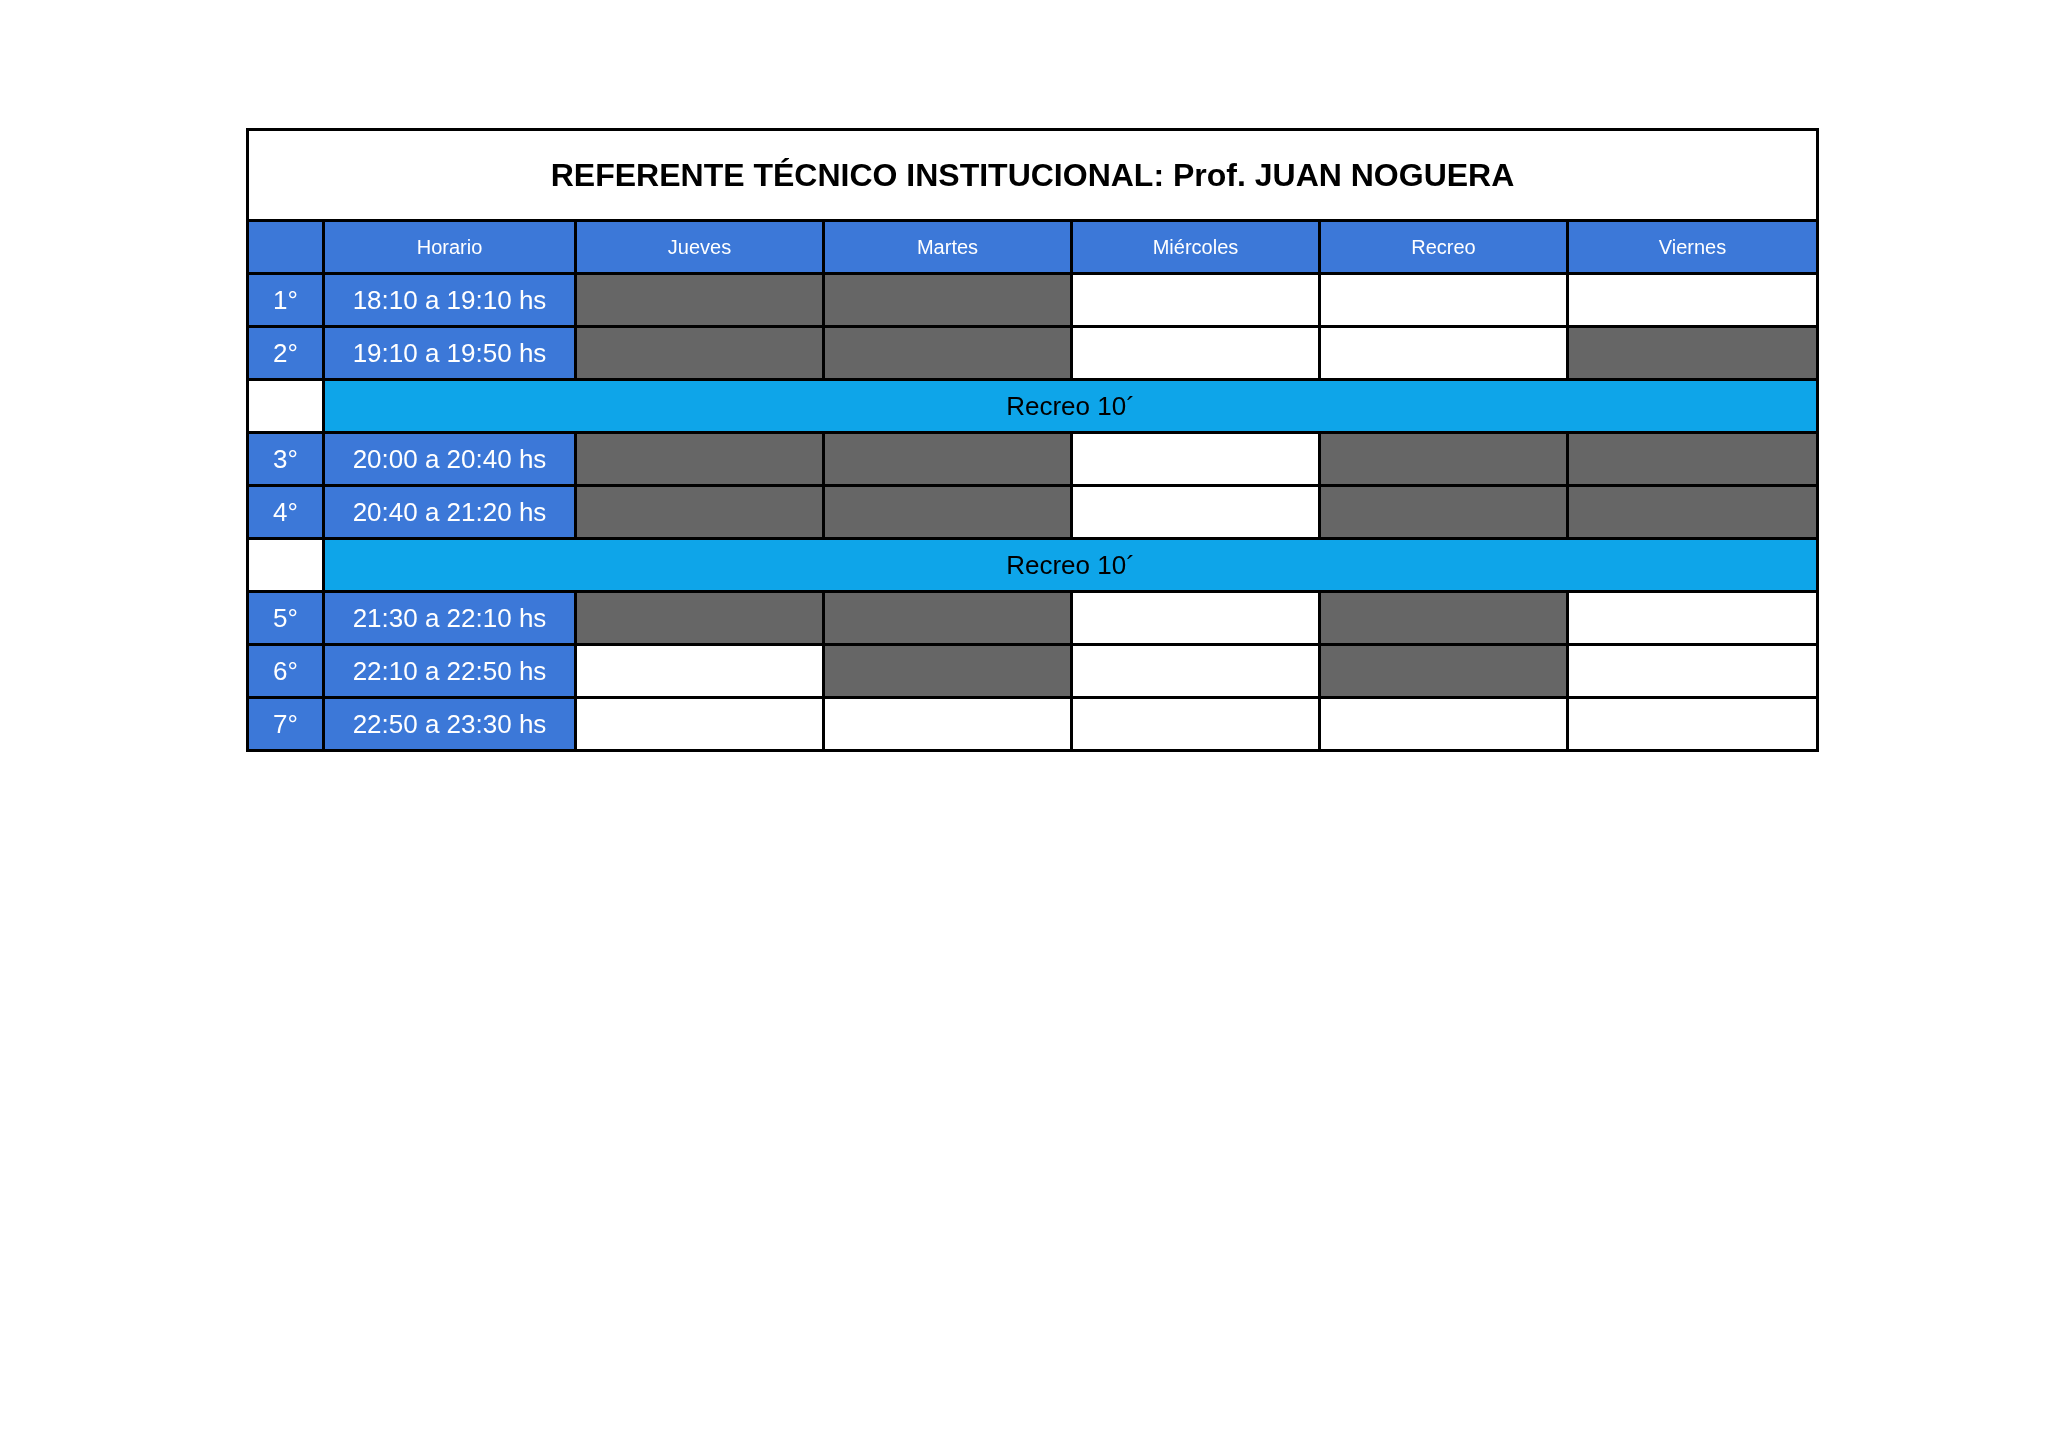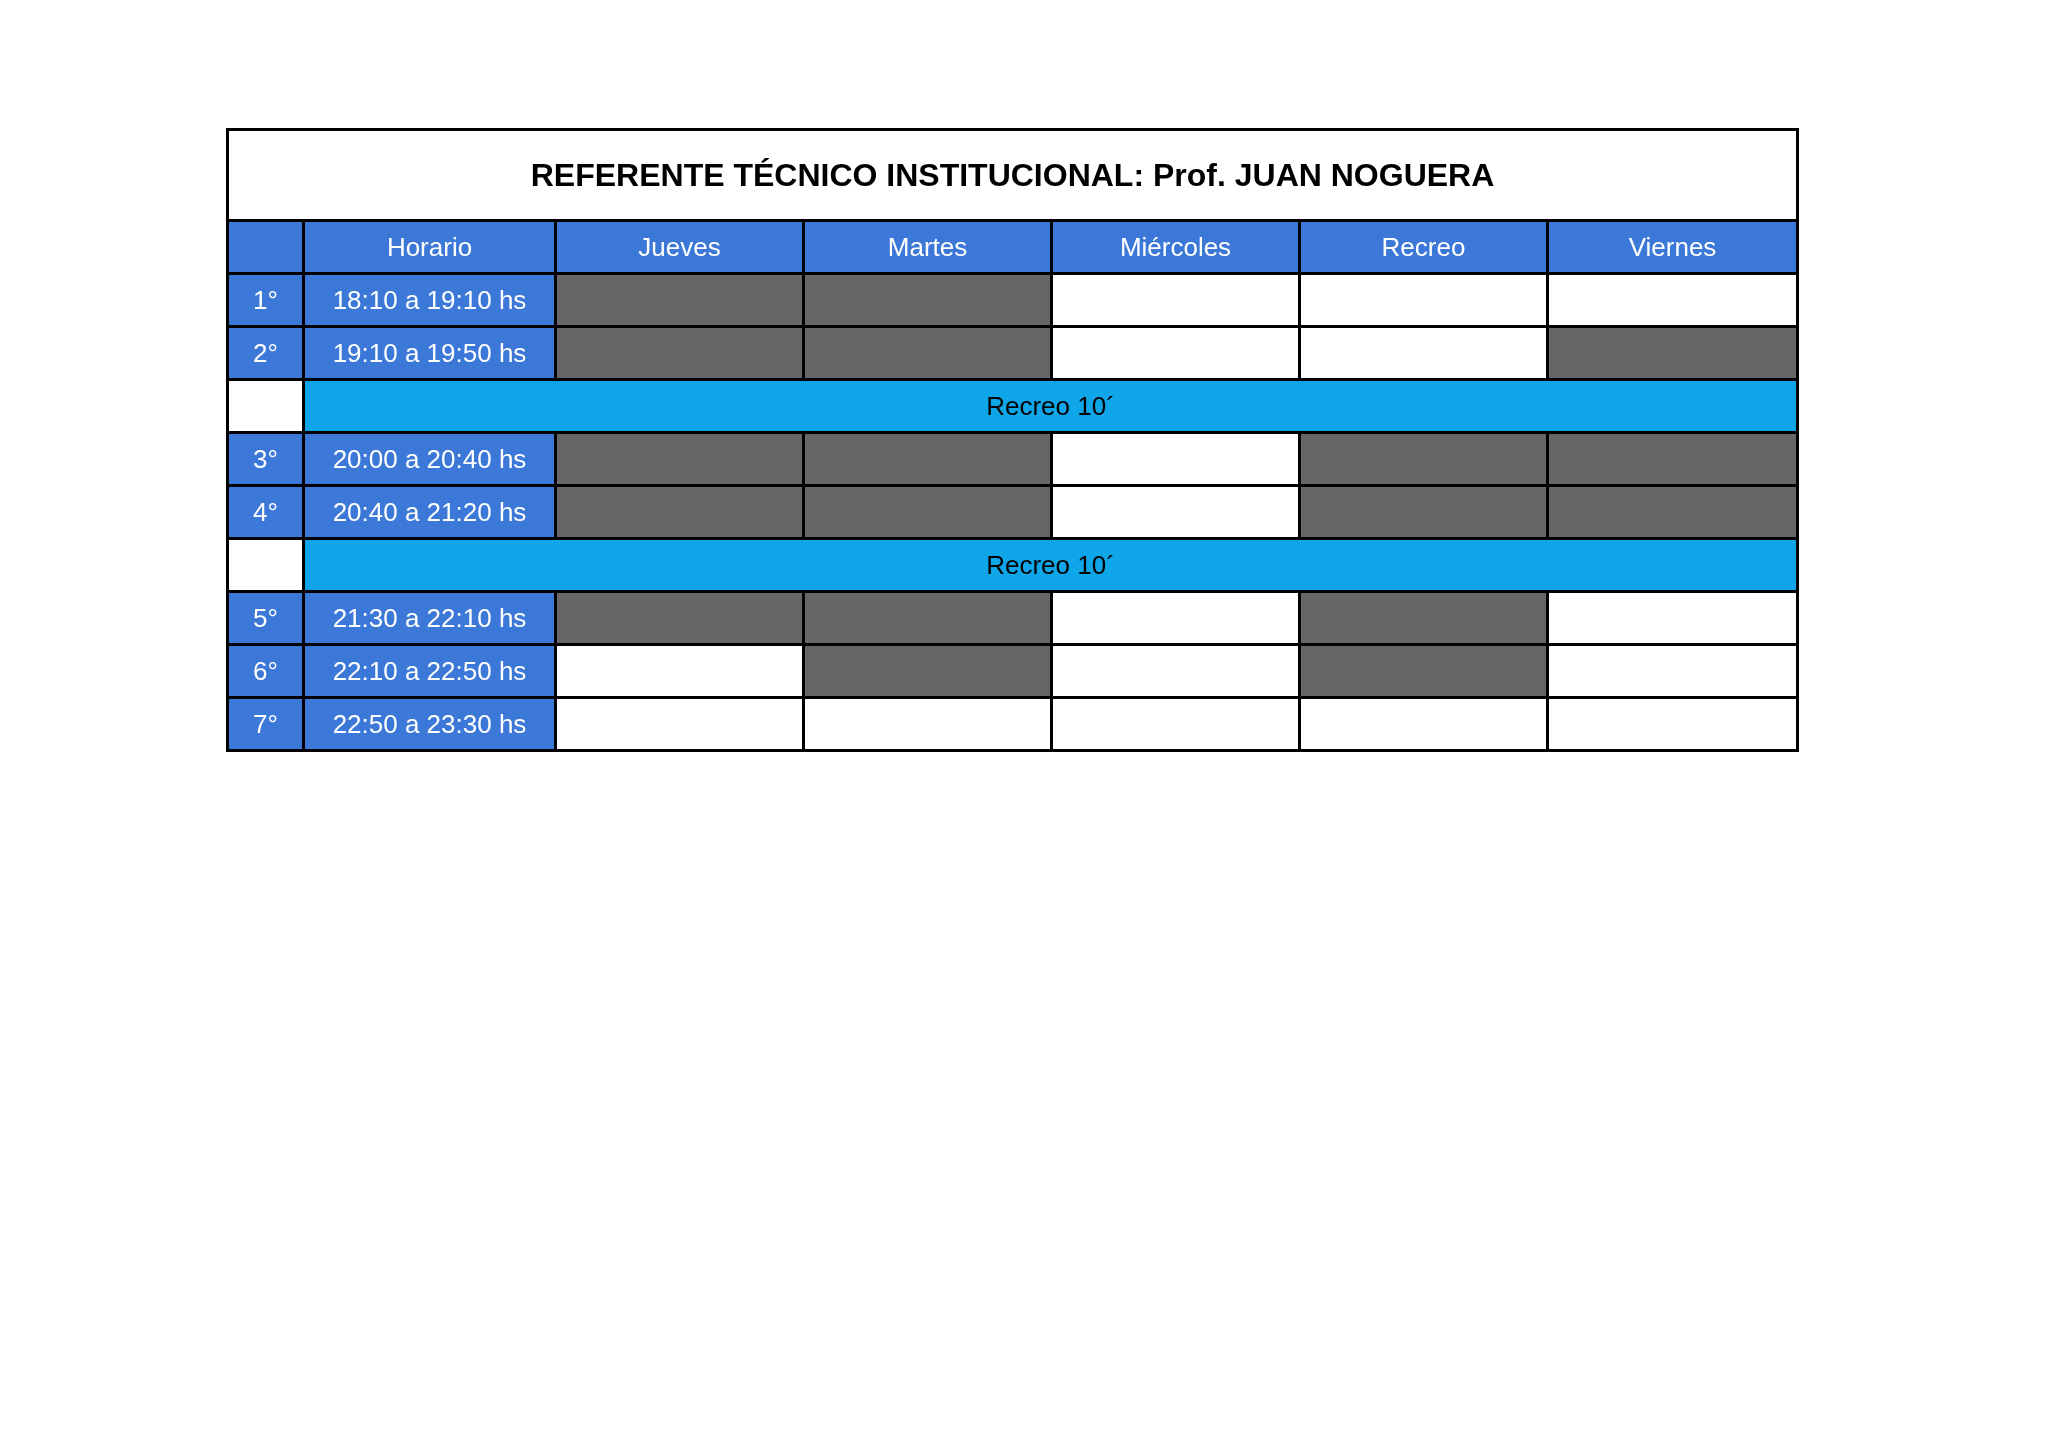--- a/index.html
+++ b/index.html
@@ -1,20 +1,20 @@
 <!DOCTYPE html>
 <html><head>
 <meta charset="utf-8">
 <style>
   html, body { margin:0; padding:0; background:#ffffff; }
   body { width:2048px; height:1447px; position:relative; overflow:hidden; font-family:"Liberation Sans", sans-serif; }
-  .sched { position:absolute; left:226px; top:128px; border-collapse:collapse; table-layout:fixed; width:1570px;padding-left:44px; }
+  .sched { position:absolute; left:246px; top:128px; border-collapse:collapse; table-layout:fixed; width:1570px;padding-left:44px; }
   .sched td { border:3px solid #000; padding:0; text-align:center; vertical-align:middle; }
   .title-cell { height:88px; font-weight:bold; font-size:32px; color:#000; background:#fff; }
-  .hdr td { height:50px; background:#3c78d8; color:#fff; font-size:26px; }
+  .hdr td { height:50px; background:#3c78d8; color:#fff; font-size:20px; }
   .row td { height:50px; font-size:26px; }
   .blue { background:#3c78d8; color:#fff; }
   .busy { background:#666666; }
   .free { background:#ffffff; }
   .recreo-label { background:#0ea5e9; color:#000; font-size:26px; }
   .blank { background:#fff; }
 </style>
 </head>
 <body>
 

